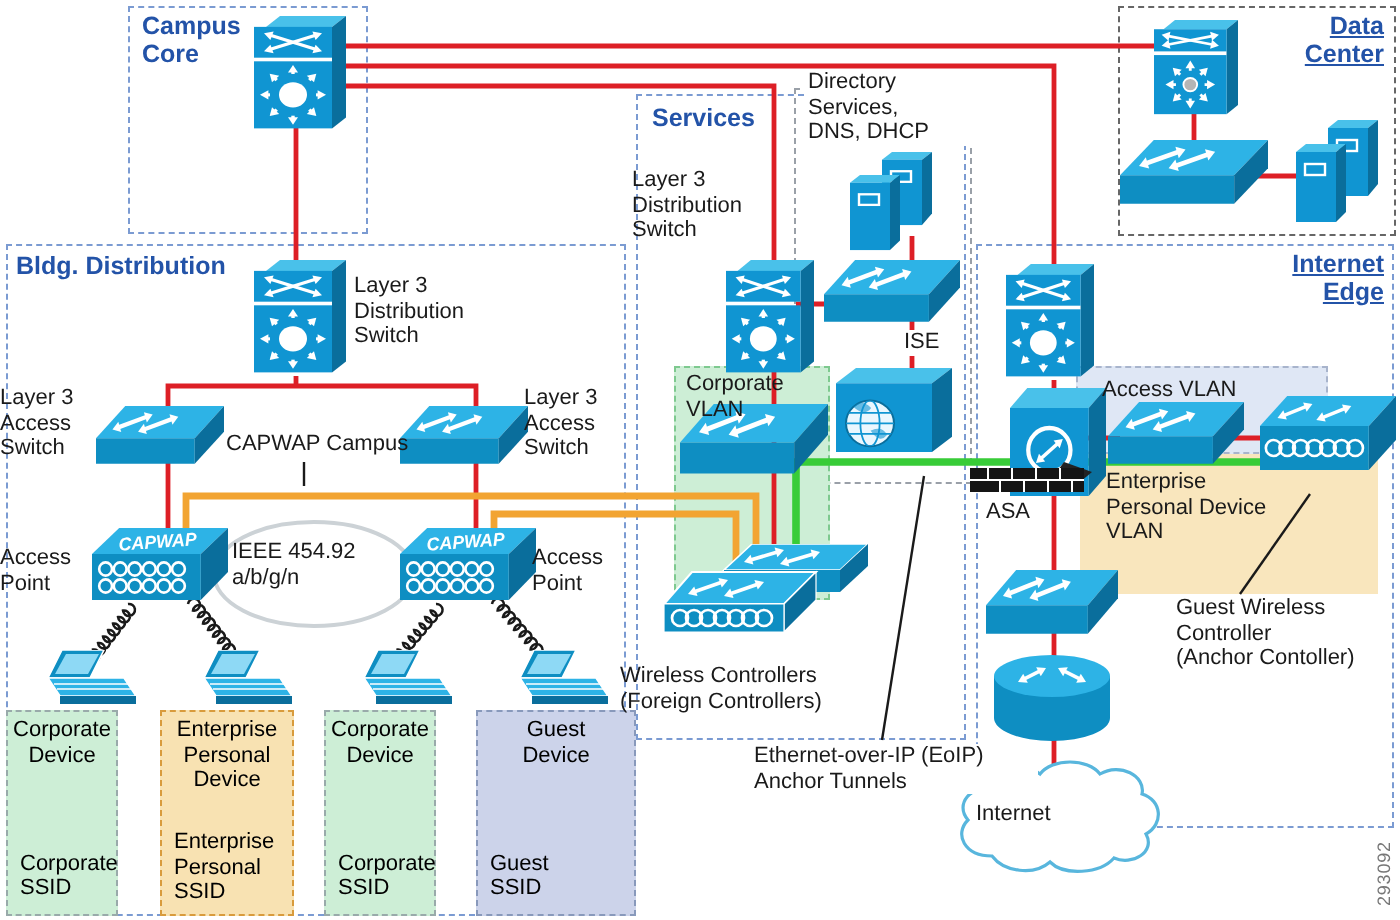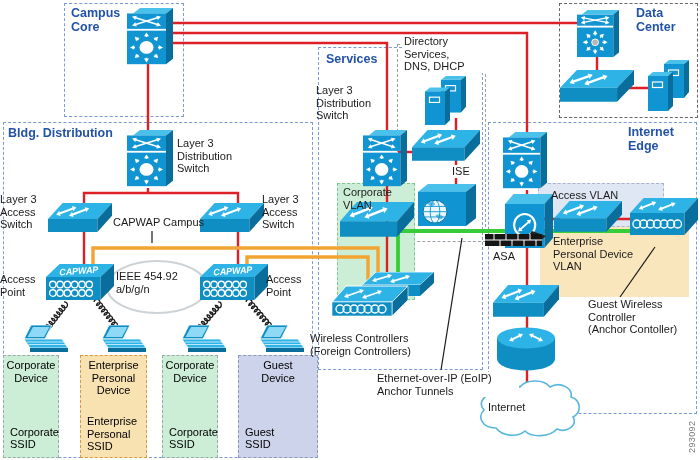--- a/index.html
+++ b/index.html
@@ -2,21 +2,21 @@
 <html style="--line_red: #dd1f26; --tunnel_orange: #f2a432; --eoip_green: #38cc38; --region_border_blue: #7b9bd2; --title_blue: #2353a8; --icon_blue: #1095d2; --corporate_fill: #cdeed6; --enterprise_fill: #f8e2b2; --guest_fill: #ccd3ea; --guest_vlan_fill: #dfe7f5; --datacenter_border: #666666; --directory_border: #9aa0a8;"><head>
 <meta charset="utf-8">
 <style>
   html,body{margin:0;padding:0;background:#fff;font-family:"Liberation Sans",sans-serif;}
   #stage{position:relative;width:700px;height:460px;background:#fff;overflow:hidden;}
   .box{position:absolute;box-sizing:border-box;z-index:1;}
   .region{border:1px dashed var(--region_border_blue);}
   .lbl{position:absolute;white-space:pre-line;font-size:11px;line-height:1.14;color:#1a1a1a;z-index:6;}
   .title{font-weight:bold;font-size:12.5px;color:var(--title_blue);line-height:1.12;}
   .ctr{}
-  .rgt{text-align:left;}
+  .rgt{text-align:right;text-decoration:underline;}
   .wbg{background:#fff;padding:0 2px;}
   .icon{position:absolute;z-index:4;}
   .icon svg{display:block;width:100%;height:100%;}
   #wires{position:absolute;left:0;top:0;width:700px;height:460px;z-index:3;}
   #wires path{fill:none;}
   .red{stroke:var(--line_red);stroke-width:2.4;}
   .orange{stroke:var(--tunnel_orange);stroke-width:3.4;}
   .green{stroke:var(--eoip_green);stroke-width:3.8;}
   .blk{stroke:#1a1a1a;stroke-width:1.2;}
   .coil{stroke:#1a1a1a;stroke-width:1.25;}

